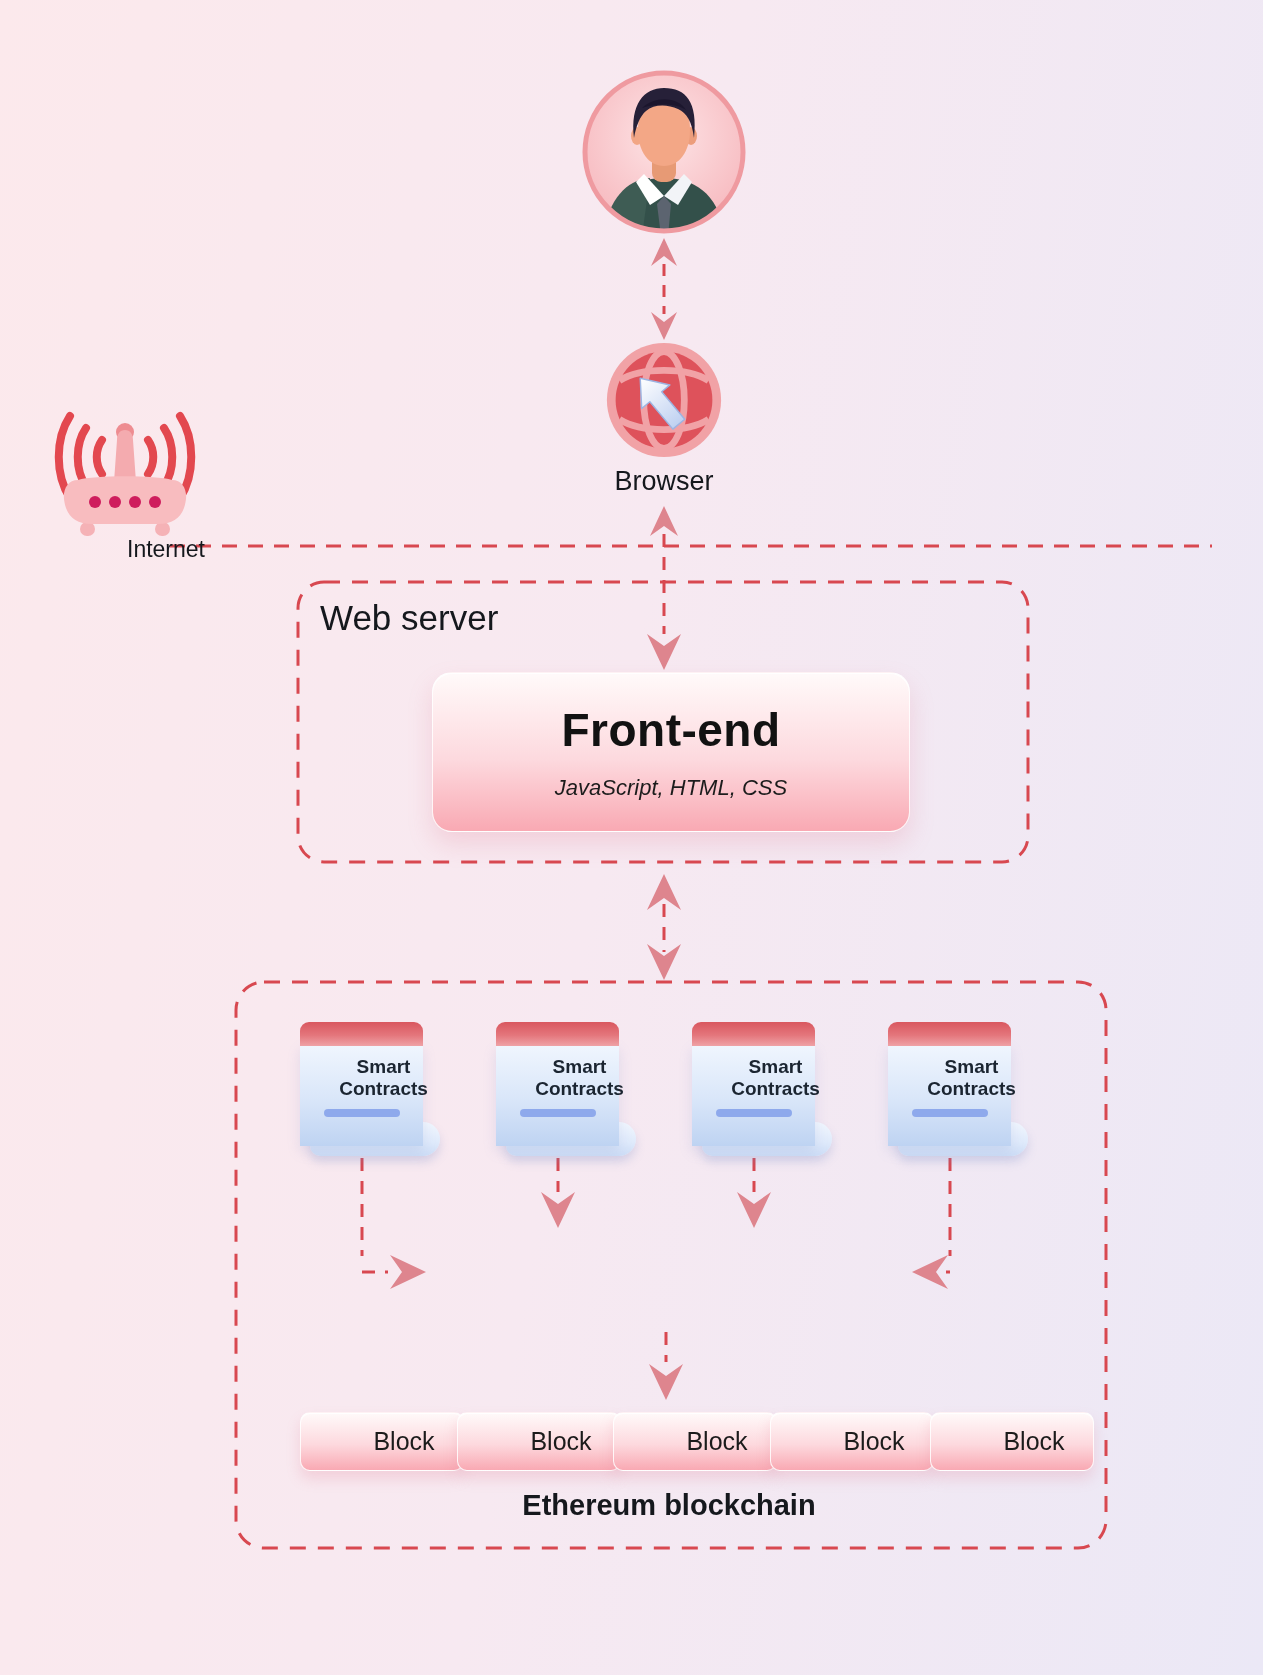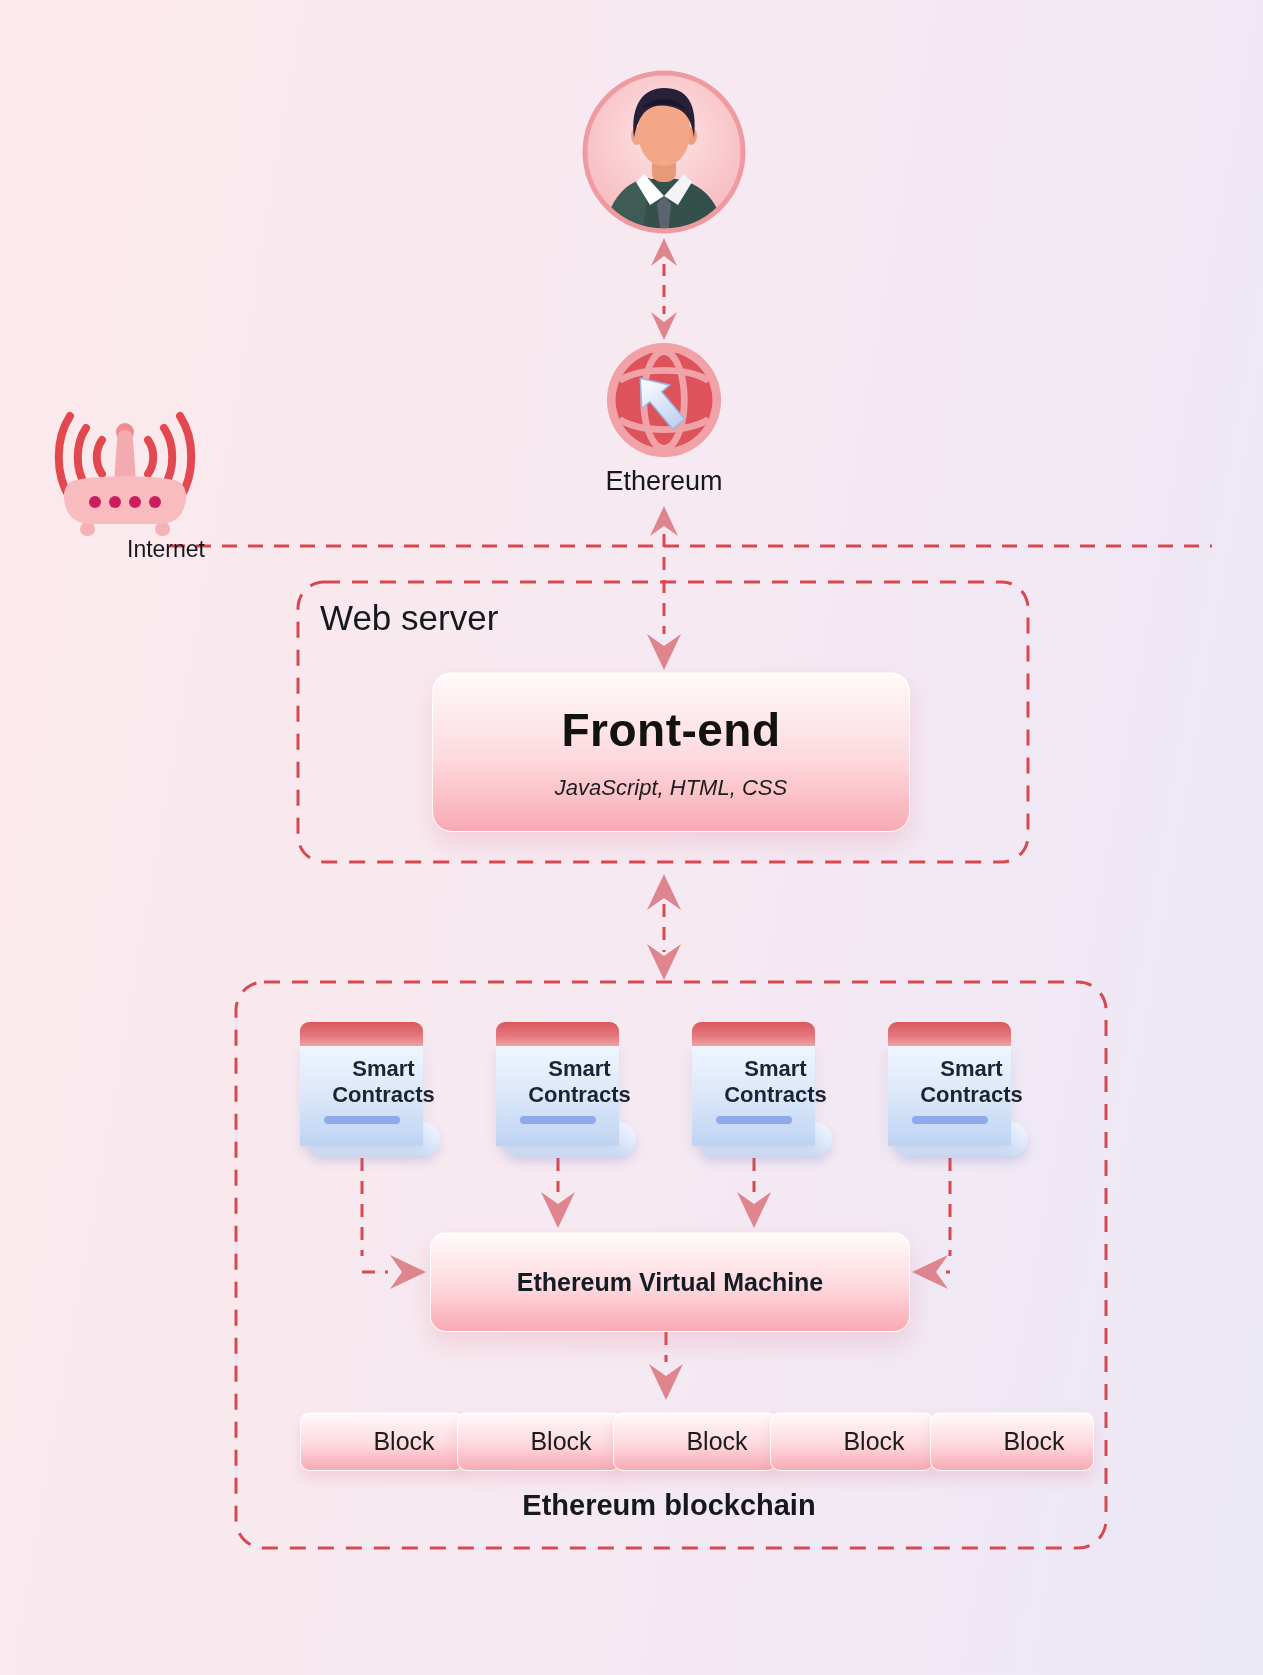--- a/index.html
+++ b/index.html
@@ -30,21 +30,21 @@
          box-shadow:0 8px 14px rgba(225,120,140,.22), inset 0 1px 0 #fff;padding-left:44px;}
 
   
   .scroll{top:1022px;width:140px;height:136px;}
   .scroll .cap{position:absolute;left:0;top:0;width:123px;height:24px;border-radius:9px 9px 0 0;
                background:linear-gradient(180deg,#d9575f 0%,#e4767c 55%,#efa2a6 100%);}
   .scroll .body{position:absolute;left:0;top:22px;width:123px;height:102px;
                 background:linear-gradient(180deg,#f0f6fe 0%,#d9e6f9 55%,#bed3f2 100%);
                 box-shadow:0 6px 12px rgba(120,140,200,.18);
                 display:flex;flex-direction:column;align-items:center;}
-  .scroll .tx{font-size:22px;line-height:1.18;font-weight:600;color:#1b2531;text-align:center;margin-top:12px;margin-left:44px;}
+  .scroll .tx{font-size:19px;line-height:1.18;font-weight:600;color:#1b2531;text-align:center;margin-top:12px;margin-left:44px;}
   .scroll .pill{width:76px;height:8px;border-radius:4px;background:#8ea9ec;margin-top:8px;}
   .scroll .flap{position:absolute;left:10px;top:100px;width:130px;height:34px;
                 border-radius:10px 17px 17px 10px;
                 background:linear-gradient(180deg,#f2f7fe 0%,#dfeafb 60%,#cdddf6 100%);
                 box-shadow:0 6px 10px rgba(120,140,200,.25);}
 
   
   .footer{left:0;top:1600px;width:1263px;height:75px;background:#fad0d2;
           display:flex;align-items:center;justify-content:center;gap:14px;}
   .brand{font-size:31px;letter-spacing:.3px;}
@@ -164,21 +164,21 @@
     <rect x="105" y="120" width="15" height="14" rx="7" fill="#f5b2b6"></rect>
     <path d="M28,78 C18,78 13,87 14,97 C16,114 25,122 42,122 L108,122 C125,122 134,114 136,97 C137,87 132,78 122,78 C106,73 44,73 28,78 Z" fill="#f8bcbf"></path>
     <g fill="#ce1d5d">
       <circle cx="45" cy="100" r="6"></circle>
         <circle cx="65" cy="100" r="6"></circle>
       <circle cx="85" cy="100" r="6"></circle>
         <circle cx="105" cy="100" r="6"></circle>
     </g>
   </svg>
 
-  <div class="abs lbl lbl-browser">Ethereum</div>
+  <div class="abs lbl lbl-browser">Browser</div>
   <div class="abs lbl lbl-internet">Internet</div>
   <div class="abs lbl lbl-webserver">Web server</div>
 
   <div class="abs pinkbox frontend">
     <div class="t">Front-end</div>
     <div class="s">JavaScript, HTML, CSS</div>
   </div>
 
   <div class="abs scroll" style="left:300px">
     <div class="flap"></div>
@@ -206,23 +206,20 @@
   </div>
   <div class="abs scroll" style="left:888px">
     <div class="flap"></div>
     <div class="body">
       <div class="tx"><span>Smart</span><br><span>Contracts</span></div>
       <div class="pill"></div>
     </div>
     <div class="cap"></div>
   </div>
 
-  <div class="abs pinkbox evm">
-    <div class="t">Ethereum Virtual Machine</div>
-  </div>
 
   <div class="abs pinkbox block" style="left:300px">Block</div>
   <div class="abs pinkbox block" style="left:457px">Block</div>
   <div class="abs pinkbox block" style="left:613px">Block</div>
   <div class="abs pinkbox block" style="left:770px">Block</div>
   <div class="abs pinkbox block" style="left:930px">Block</div>
 
   <div class="abs lbl lbl-blockchain">Ethereum blockchain</div>
 
 

